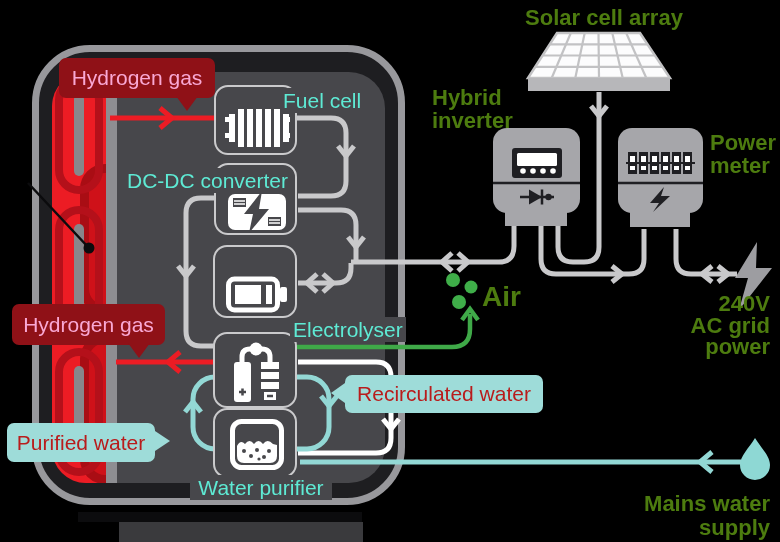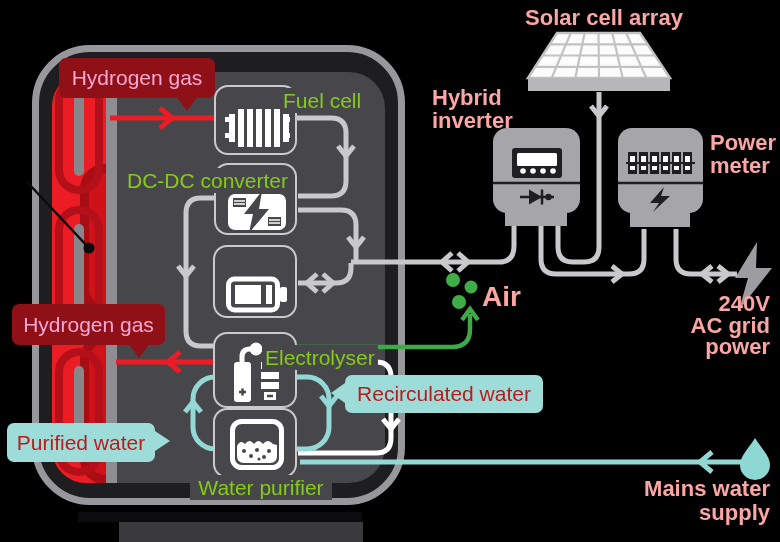--- a/index.html
+++ b/index.html
@@ -17,32 +17,32 @@
             border-radius:34px 0 0 34px;overflow:hidden;}
   .cap{position:absolute;border:8px solid #b4101a;border-radius:24px;background:transparent;}
   .cap .slot{position:absolute;left:50%;transform:translateX(-50%);top:10px;bottom:10px;
              width:10px;background:#87878b;border-radius:5px;}
   .cap2{position:absolute;border:9px solid #a90d14;border-radius:26px;background:#cf1119;}
   .base1{left:78px;top:512px;width:284px;height:10px;background:#0c0c0e;}
   .base2{left:119px;top:522px;width:244px;height:20px;background:#3a3a3d;}
 
   
   .cbox{border:2.5px solid #cacacc;border-radius:14px;background:#47474b;}
-  .clabel{position:absolute;color:#84cc16;font-size:21px;white-space:nowrap;
+  .clabel{position:absolute;color:#5eead4;font-size:21px;white-space:nowrap;
           background:#47474b;padding:0 3px;line-height:25px;}
 
   
   .callout{position:absolute;border-radius:7px;font-size:21px;text-align:center;
            white-space:nowrap;z-index:6;}
   .callout.red{background:#8f1117;color:#f9a8d4;}
   .callout.teal{background:#9edcd9;color:#b91c1c;}
   .ptr{position:absolute;width:0;height:0;z-index:6;}
 
   
-  .xtext{position:absolute;color:#fca5a5;font-weight:bold;font-size:22px;line-height:23px;z-index:6;}
+  .xtext{position:absolute;color:#4d7c0f;font-weight:bold;font-size:22px;line-height:23px;z-index:6;}
   .device{position:absolute;background:#a6a6aa;border-radius:14px;}
   .dblock{position:absolute;background:#a6a6aa;}
 
   svg{display:block;}
   #flows{position:absolute;left:0;top:0;z-index:4;pointer-events:none;}
   .layer-boxes{position:absolute;left:0;top:0;width:780px;height:542px;z-index:5;pointer-events:none;}
 </style>
 </head>
 <body>
 
@@ -256,36 +256,36 @@
           <circle cx="23" cy="38" r="2" fill="#47474b"></circle>
         <circle cx="29" cy="32" r="2" fill="#47474b"></circle>
           <circle cx="36" cy="39" r="2" fill="#47474b"></circle>
         <circle cx="41" cy="33" r="2" fill="#47474b"></circle>
           <circle cx="31" cy="41" r="1.6" fill="#47474b"></circle>
       </svg>
     </div>
 
     <span class="clabel" style="left:280px;top:88px;">Fuel cell</span>
     <span class="clabel" style="left:124px;top:168px;">DC-DC converter</span>
-    <span class="clabel" style="left:262px;top:317px;margin-top:28px;">Electrolyser</span>
+    <span class="clabel" style="left:290px;top:317px;">Electrolyser</span>
     <span class="clabel" style="left:190px;top:475px;width:142px;text-align:center;">Water purifier</span>
   </div>
 
   <div class="callout red" style="left:59px;top:58px;width:156px;line-height:40px;">Hydrogen gas</div>
   <div class="ptr" style="left:176px;top:96px;border-left:11px solid transparent;border-right:11px solid transparent;border-top:15px solid #8f1117;"></div>
 
   <div class="callout red" style="left:12px;top:304px;width:153px;line-height:41px;">Hydrogen gas</div>
   <div class="ptr" style="left:128px;top:343px;border-left:11px solid transparent;border-right:11px solid transparent;border-top:15px solid #8f1117;"></div>
 
   <div class="callout teal" style="left:7px;top:423px;width:148px;line-height:39px;">Purified water</div>
   <div class="ptr" style="left:155px;top:431px;border-top:10px solid transparent;border-bottom:10px solid transparent;border-left:15px solid #9edcd9;"></div>
 
   <div class="callout teal" style="left:345px;top:375px;width:198px;line-height:38px;">Recirculated water</div>
   <div class="ptr" style="left:331px;top:383px;border-top:10px solid transparent;border-bottom:10px solid transparent;border-right:14px solid #9edcd9;"></div>
 
   <div class="xtext" style="left:524px;top:6px;width:160px;text-align:center;font-weight:600;">Solar cell array</div>
   <div class="xtext" style="left:432px;top:86px;width:86px;">Hybrid inverter</div>
   <div class="xtext" style="left:710px;top:131px;width:68px;">Power meter</div>
   <div class="xtext" style="left:482px;top:285px;font-size:28px;">Air</div>
   <div class="xtext" style="left:690px;top:293px;width:80px;text-align:right;line-height:21.5px;">240V AC grid power</div>
-  <div class="xtext" style="left:640px;top:477px;width:130px;text-align:right;line-height:24px;">Mains water supply</div>
+  <div class="xtext" style="left:640px;top:492px;width:130px;text-align:right;line-height:24px;">Mains water supply</div>
 
 </div>
 
 </body></html>

